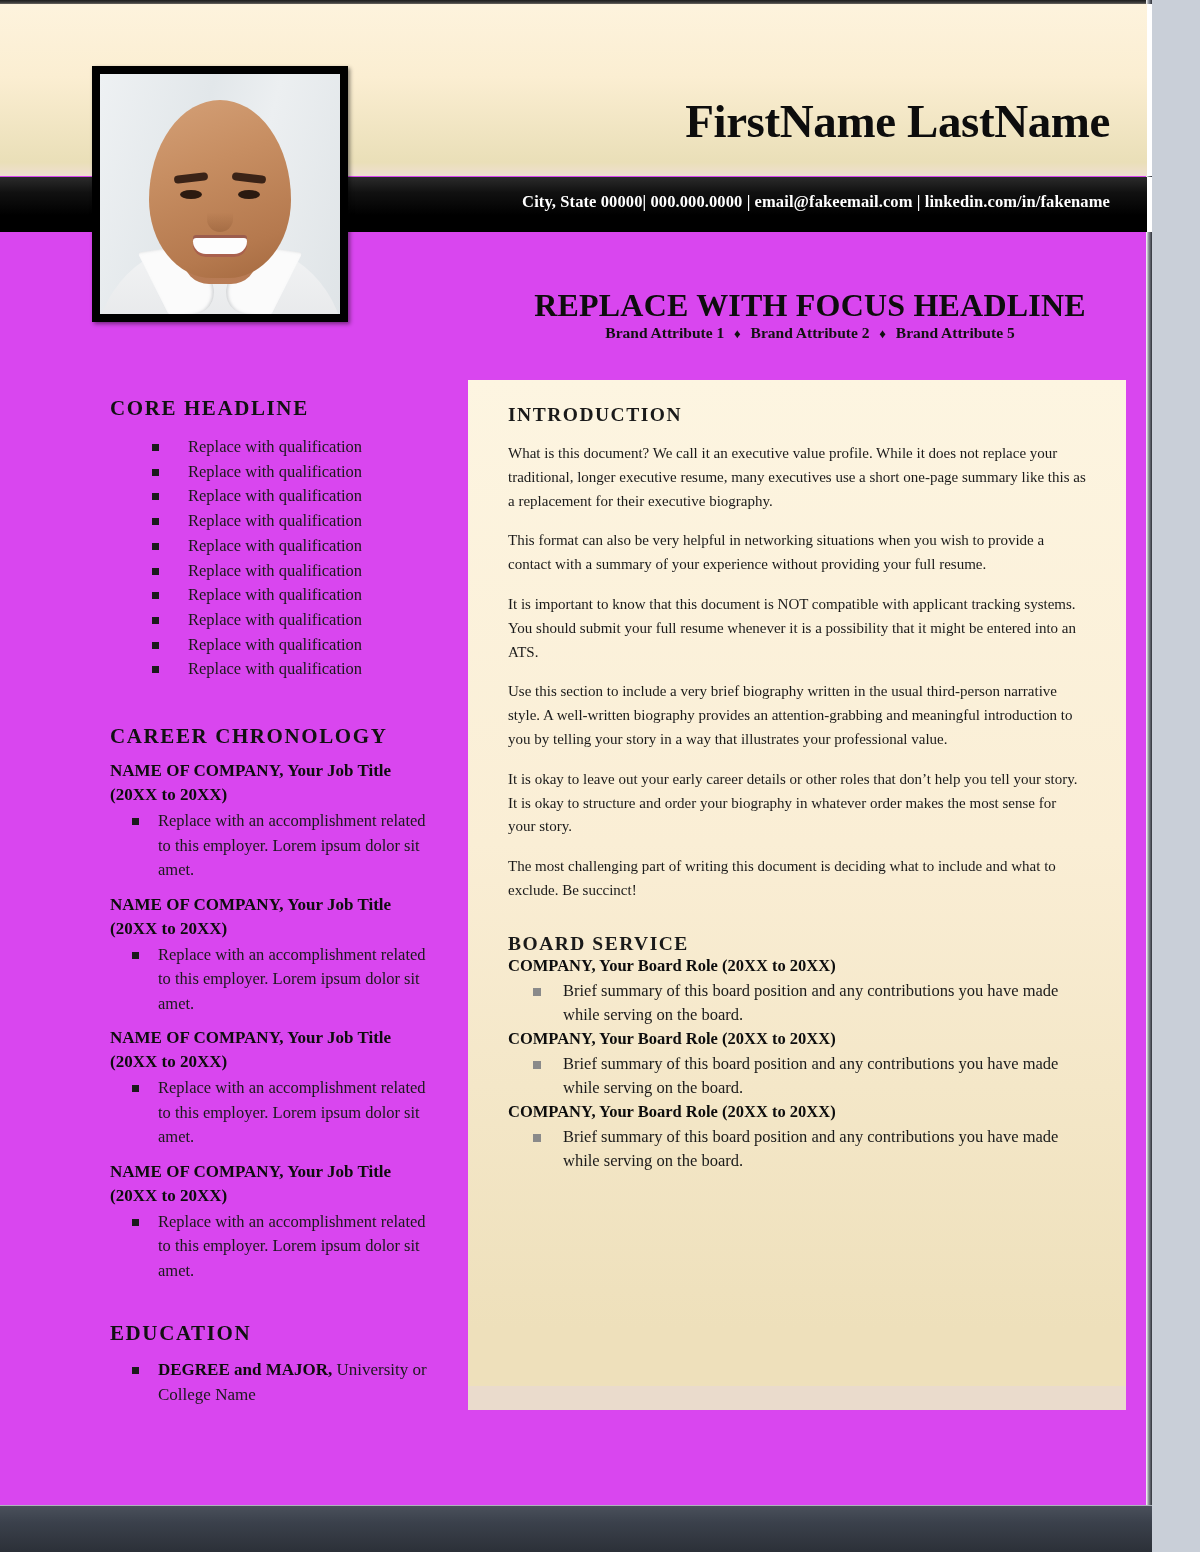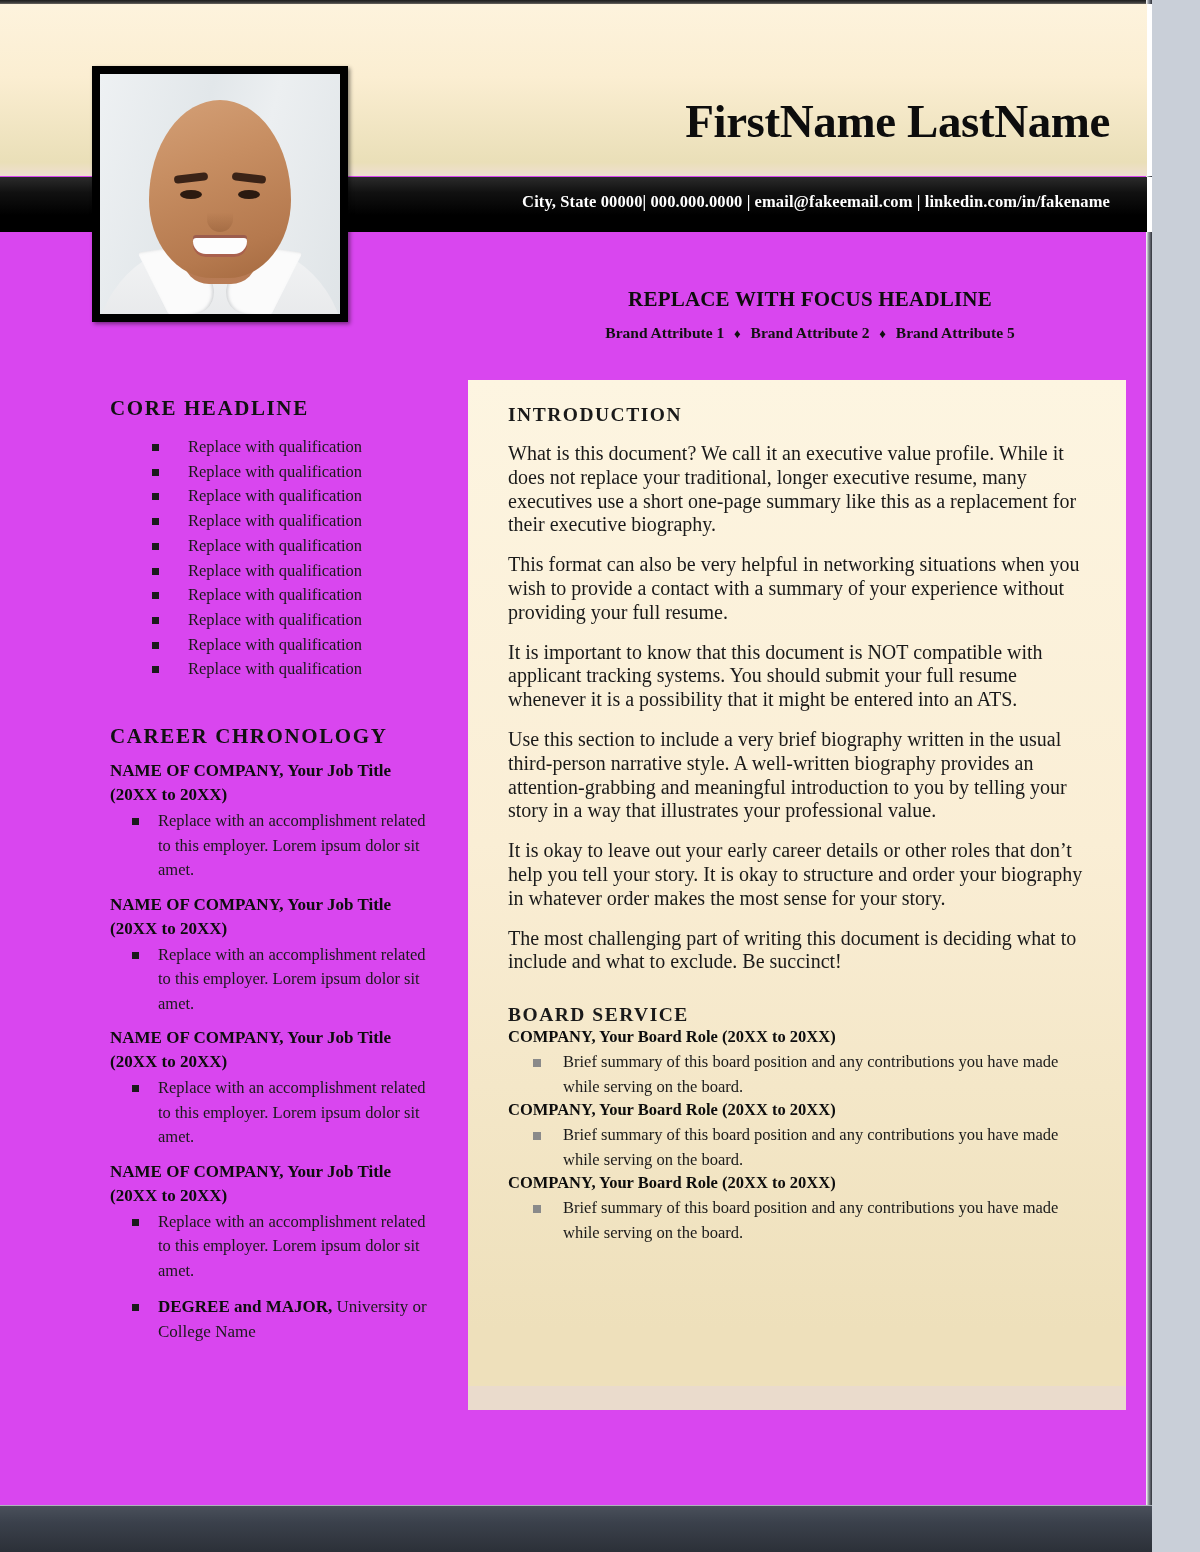--- a/index.html
+++ b/index.html
@@ -204,21 +204,21 @@
     box-shadow: 0 -3px 0 0 #9c5d4e, 0 3px 0 0 #a9604d;
   }
 
   
   .headline {
     position: absolute;
     left: 500px;
     top: 287px;
     width: 620px;
     text-align: center;
-    font-size: 21px;
+    font-size: 32px;
     font-weight: bold;
     color: #0d0d0d;
     letter-spacing: 0.2px;
     white-space: nowrap;
   }
   .brand-attrs {
     position: absolute;
     left: 500px;
     top: 324px;
     width: 620px;
@@ -346,21 +346,21 @@
 
   
   .right-col {
     position: absolute;
     left: 508px;
     top: 404px;
     width: 578px;
   }
   .intro-p {
     margin: 0 0 16px 0;
-    font-size: 20px;
+    font-size: 15px;
     line-height: 23.8px;
     color: #1a1a1a;
   }
   .intro-p:last-child { margin-bottom: 0; }
 
   .board-head { margin-top: 30px; }
   .board-item { margin-top: 0; }
   .board-role {
     font-size: 16.5px;
     font-weight: bold;
@@ -486,20 +486,21 @@
       </ul>
     </div>
 
     <div class="job">
       <div class="job-title">NAME OF COMPANY, Your Job Title (20XX to 20XX)</div>
       <ul class="job-bullets">
         <li>Replace with an accomplishment related to this employer. Lorem ipsum dolor sit amet.</li>
       </ul>
     </div>
 
+    <div class="sec-head edu-head">EDUCATION</div>
     <ul class="edu-list">
       <li><span class="edu-strong">DEGREE and MAJOR,</span><span> University or College Name</span></li>
     </ul>
 
   </div>
 
   <div class="right-col">
 
     <div class="sec-head-panel" style="margin-bottom:16px;">INTRODUCTION</div>
 

